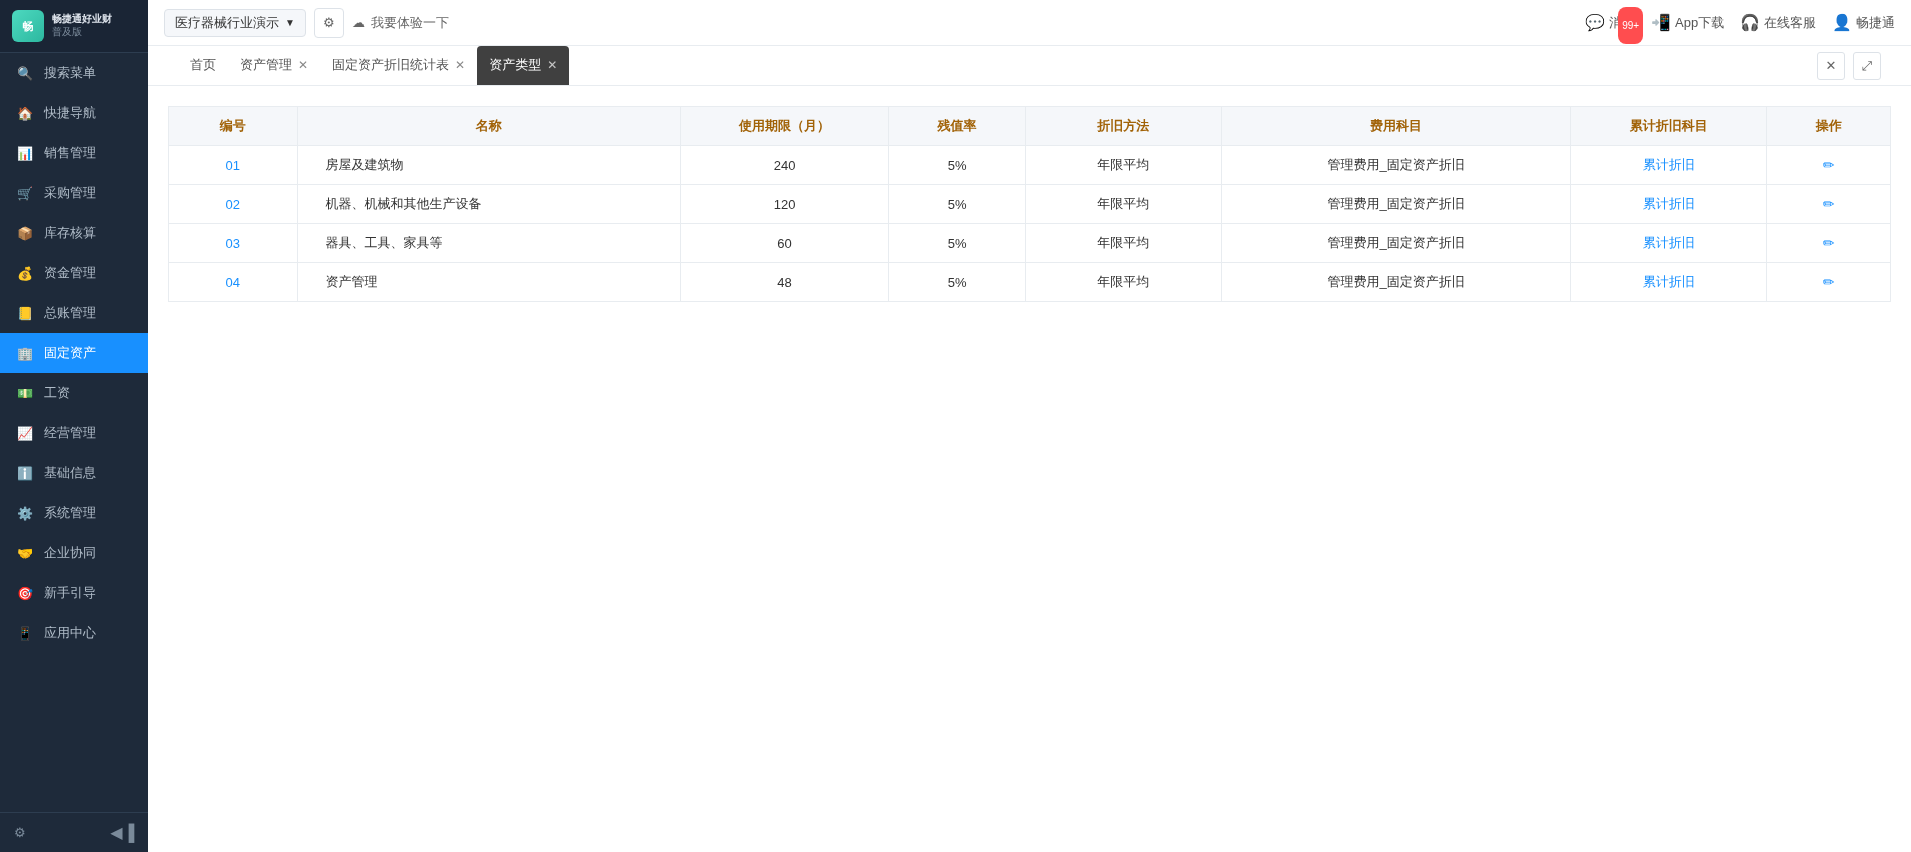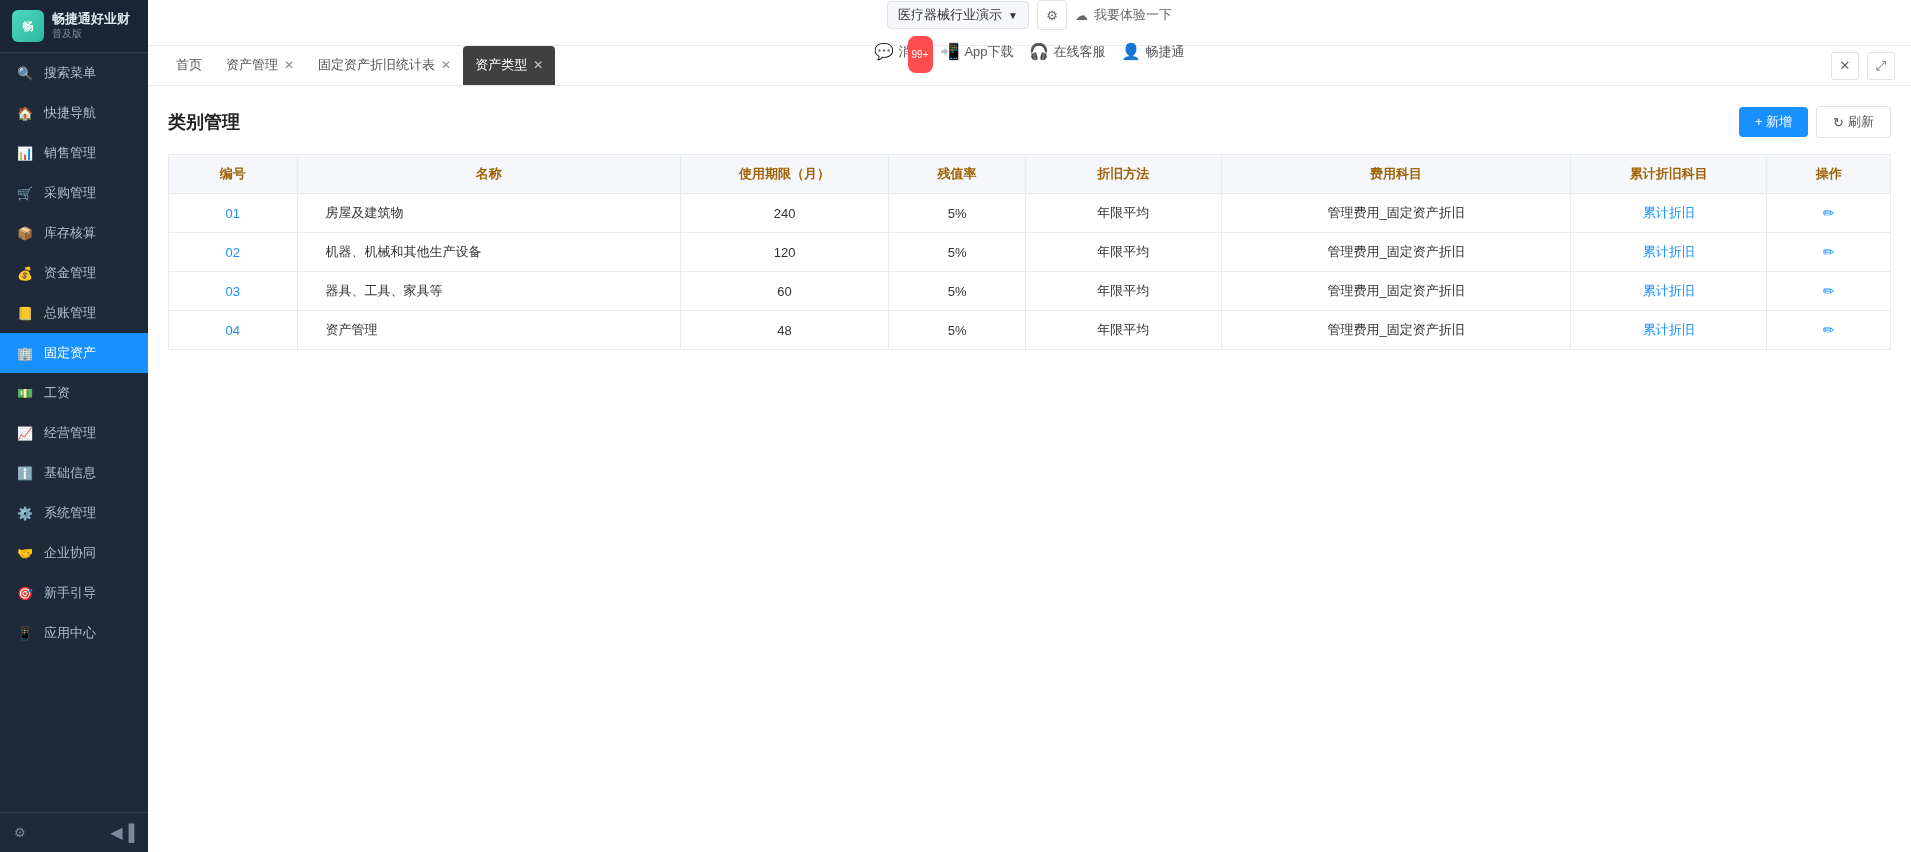--- a/index.html
+++ b/index.html
@@ -23,21 +23,21 @@
       gap: 8px;
       border-bottom: 1px solid #2d3d50;
     }
     .sidebar-logo {
       width: 32px; height: 32px;
       background: linear-gradient(135deg, #4dd9c0, #2db8a0);
       border-radius: 6px;
       display: flex; align-items: center; justify-content: center;
       color: white; font-size: 11px; font-weight: bold;
     }
-    .sidebar-title { font-size: 13px; color: #e0e6ee; font-weight: bold; line-height: 1.2; }
+    .sidebar-title { font-size: 10px; color: #e0e6ee; font-weight: bold; line-height: 1.2; }
     .sidebar-subtitle { font-size: 10px; color: #7a8a9a; }
     .sidebar-scroll { flex: 1; overflow-y: auto; }
     .sidebar-scroll::-webkit-scrollbar { width: 4px; }
     .sidebar-scroll::-webkit-scrollbar-thumb { background: #2d3d50; }
     .sidebar-item {
       display: flex; align-items: center; gap: 10px;
       padding: 11px 16px;
       cursor: pointer;
       color: #b0bcc8;
       font-size: 13px;
@@ -64,21 +64,20 @@
     
     .topnav {
       background: white;
       height: 46px;
       display: flex;
       align-items: center;
       padding: 0 16px;
       border-bottom: 1px solid #e8ecf0;
       gap: 12px;
       flex-shrink: 0;
-      flex-direction: column;
     }
     .topnav-left { display: flex; align-items: center; gap: 8px; flex: 1; }
     .topnav-demo {
       display: flex; align-items: center; gap: 6px;
       background: #f5f7fa;
       border: 1px solid #dde2e8;
       border-radius: 4px;
       padding: 4px 10px;
       font-size: 13px;
       color: #333;
@@ -113,21 +112,21 @@
       padding: 13px 4px;
       position: absolute;
       top: -6px; right: -8px;
     }
 
     
     .tabs-bar {
       background: white;
       display: flex;
       align-items: center;
-      padding: 0 16px;
+      padding: 0 30px;
       border-bottom: 1px solid #e8ecf0;
       height: 40px;
       flex-shrink: 0;
     }
     .tab {
       display: flex; align-items: center; gap: 6px;
       padding: 0 12px;
       height: 100%;
       font-size: 13px;
       color: #555;
@@ -371,30 +370,20 @@
         <span>✕</span>
       </div>
       <div class="tab-control-btn">
         <span>⤢</span>
       </div>
     </div>
   </div>
 
   <div class="content-area">
 
-    <div class="page-header">
-      <h2 class="page-title">类别管理</h2>
-      <div class="page-actions">
-        <button class="btn-primary">+ 新增</button>
-        <button class="btn-default">
-          <span>↻</span>
-          <span>刷新</span>
-        </button>
-      </div>
-    </div>
 
     <table class="data-table">
       <thead>
         <tr>
           <th>编号</th>
           <th>名称</th>
           <th>使用期限（月）</th>
           <th>残值率</th>
           <th>折旧方法</th>
           <th>费用科目</th>

